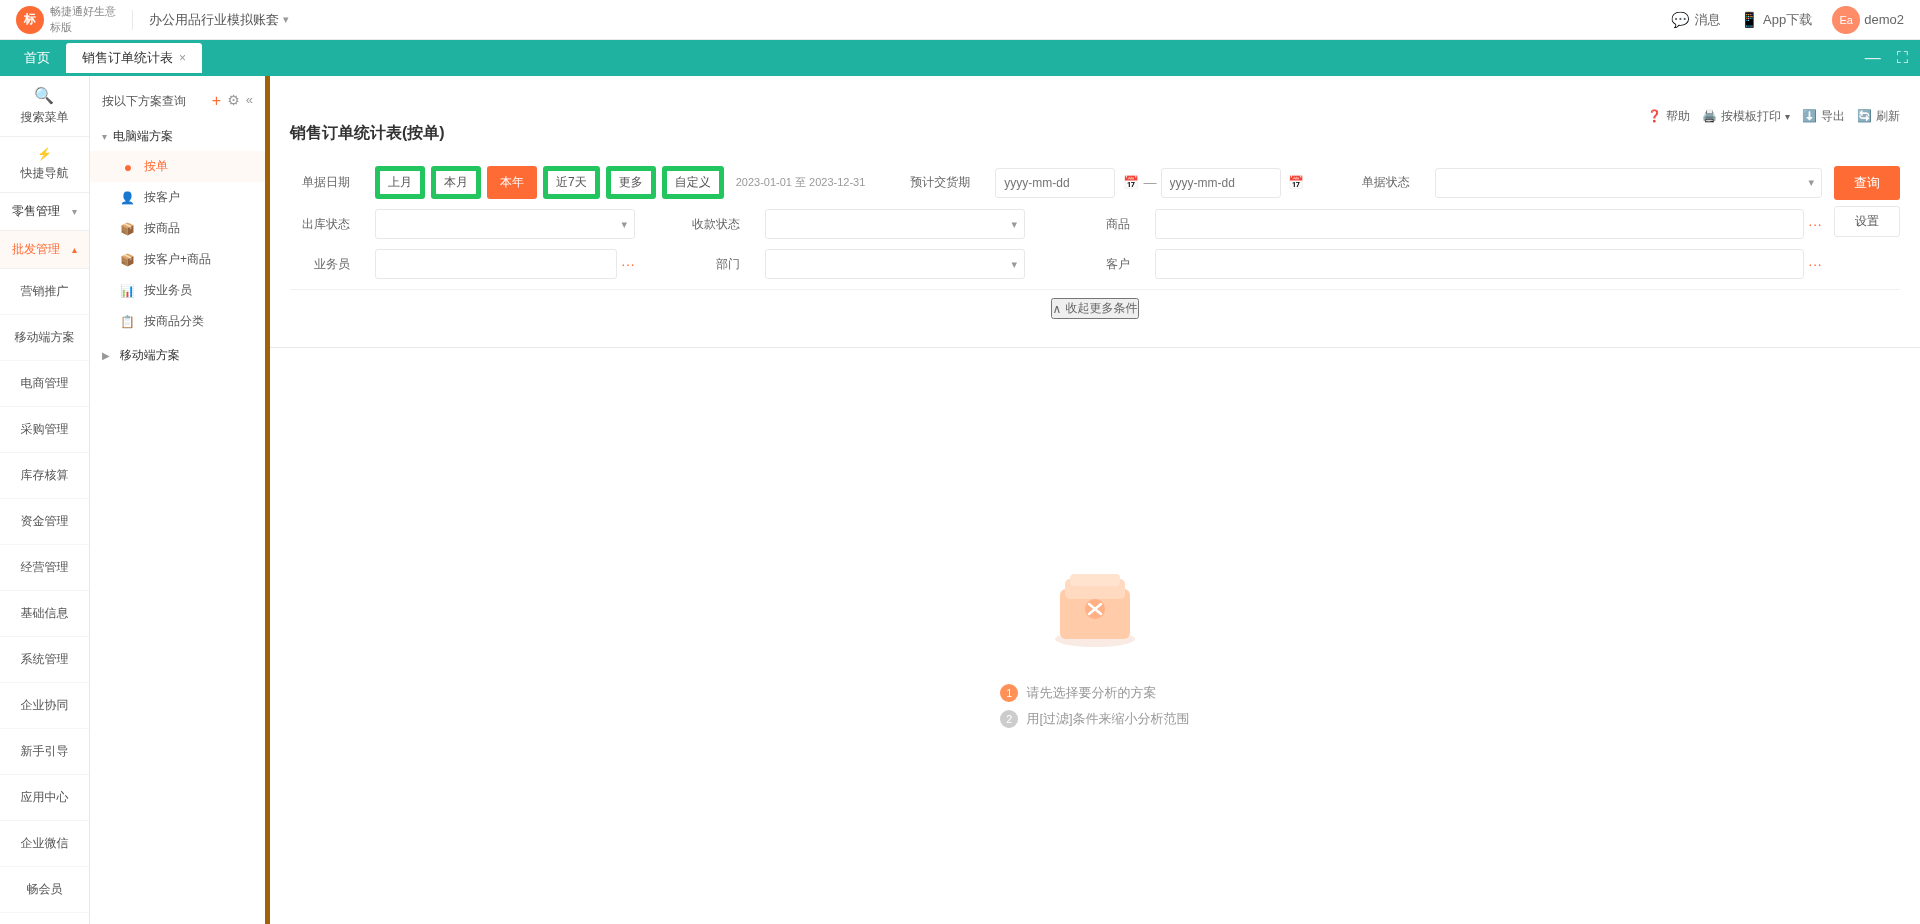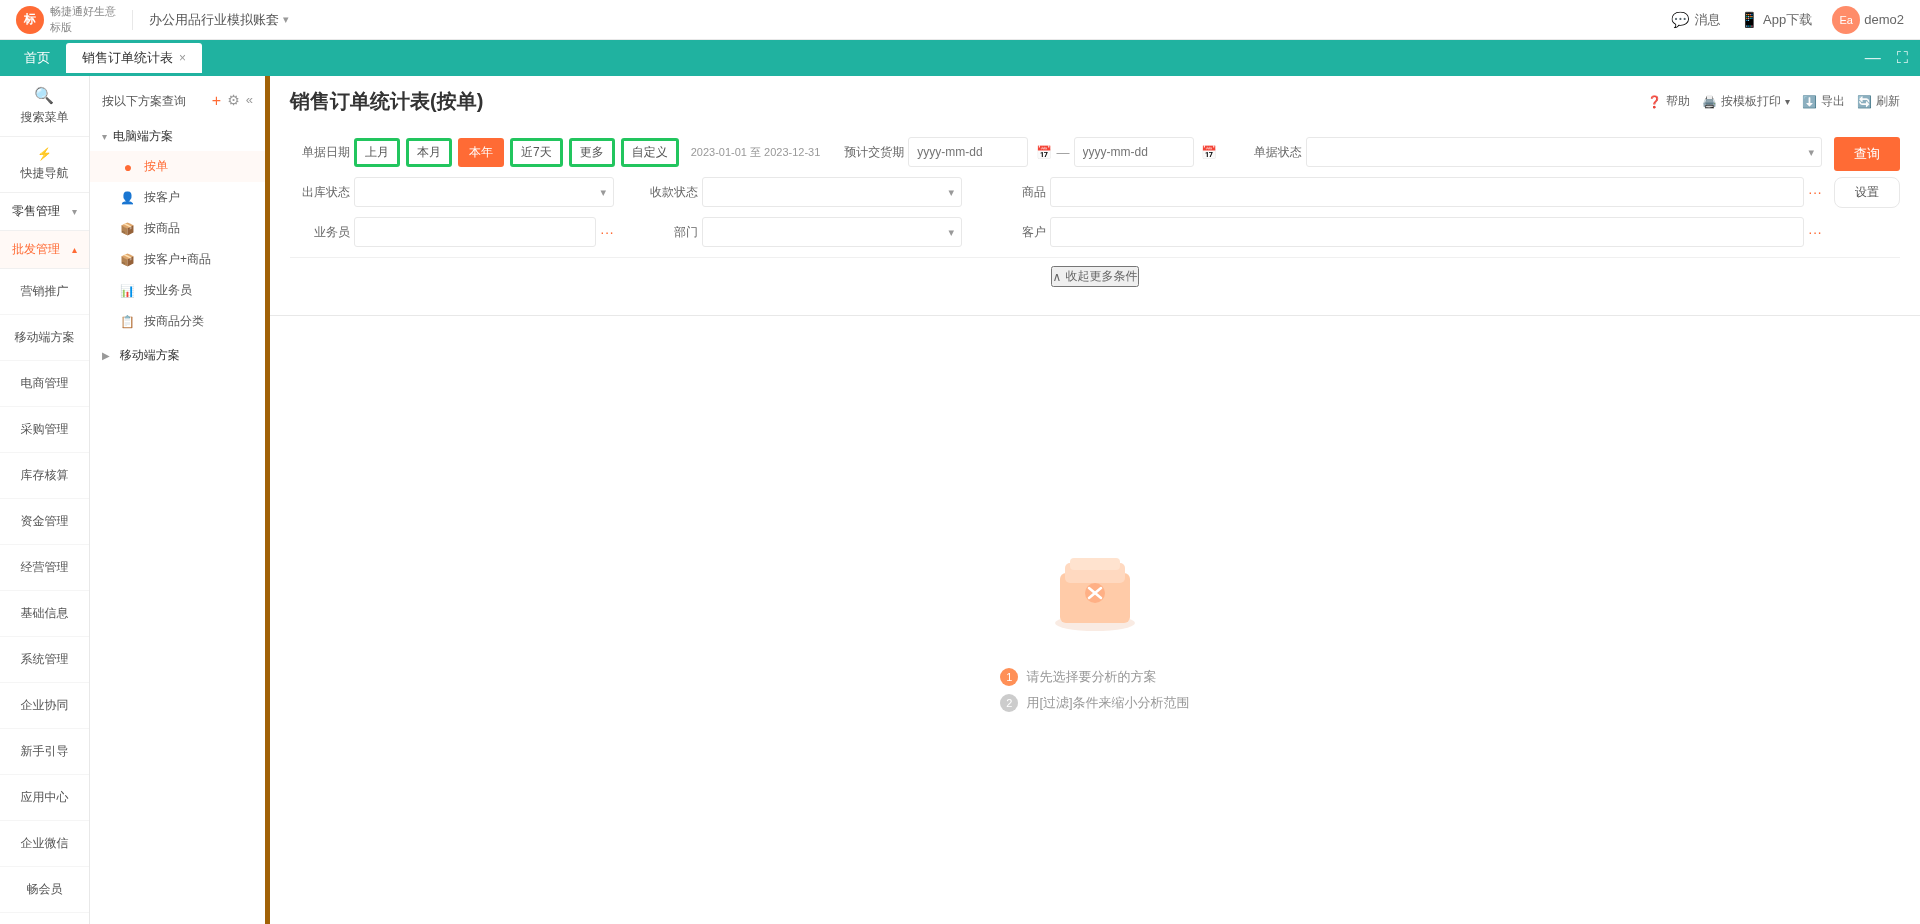--- a/index.html
+++ b/index.html
@@ -51,61 +51,61 @@
     .panel-section-title { padding: 6px 12px; display: flex; align-items: center; gap: 6px; color: #333; font-size: 12px; cursor: pointer; }
     .panel-section-title .arrow { color: #999; font-size: 10px; }
     .panel-item { padding: 7px 12px 7px 30px; display: flex; align-items: center; gap: 8px; color: #555; font-size: 12px; cursor: pointer; }
     .panel-item.active { background: #fff9f6; color: #ff6b35; }
     .panel-item-icon { width: 16px; height: 16px; display: flex; align-items: center; justify-content: center; color: #aaa; font-size: 12px; }
 
     
     .main-content { flex: 1; display: flex; flex-direction: column; overflow: hidden; }
     .content-header { background: #fff; padding: 12px 20px 8px; border-bottom: 1px solid #e8e8e8; flex-shrink: 0; }
     .content-title-row { display: flex; align-items: center; justify-content: space-between; margin-bottom: 10px; }
-    .content-title { font-size: 20px; font-weight: 600; color: #333; }
+    .content-title { font-size: 16px; font-weight: 600; color: #333; margin-top: 35px; }
     .header-actions { display: flex; align-items: center; gap: 12px; color: #666; font-size: 12px; }
     .header-action-btn { display: flex; align-items: center; gap: 4px; cursor: pointer; color: #666; }
 
     
     .filter-area { padding: 12px 0; }
     .filter-label { color: #666; font-size: 12px; white-space: nowrap; min-width: 60px; text-align: right; }
     .filter-date-group { display: flex; align-items: center; gap: 6px; }
-    .date-btn { padding: 3px 8px; border: 3px solid #22c55e; border-radius: 3px; background: #fff; font-size: 12px; cursor: pointer; color: #555; }
+    .date-btn { padding: 3px 8px; border: 5px solid #22c55e; border-radius: 3px; background: #fff; font-size: 12px; cursor: pointer; color: #555; }
     .date-btn.active { background: #ff6b35; color: white; border-color: #ff6b35; }
     .date-range-text { font-size: 11px; color: #999; margin-left: 6px; }
     .filter-input { height: 30px; border: 1px solid #e8e8e8; border-radius: 3px; background: #fff; padding: 0 8px; font-size: 12px; color: #333; outline: none; }
     .filter-select { height: 30px; border: 1px solid #e8e8e8; border-radius: 3px; background: #fff; padding: 0 28px 0 8px; font-size: 12px; color: #333; outline: none; appearance: none; cursor: pointer; min-width: 120px; position: relative; }
     .filter-select-wrap { position: relative; display: inline-flex; align-items: center; }
     .filter-select-wrap::after { content: '▾'; position: absolute; right: 8px; color: #999; pointer-events: none; font-size: 11px; }
     .filter-date-input { height: 30px; border: 1px solid #e8e8e8; border-radius: 3px; background: #fff; padding: 0 8px; font-size: 12px; color: #ccc; outline: none; min-width: 120px; }
     .date-separator { color: #999; }
     .cal-icon { color: #ff6b35; cursor: pointer; margin-left: 4px; }
     .dots-btn { color: #ff6b35; cursor: pointer; font-size: 14px; margin-left: 4px; }
 
     
     .action-btns { display: flex; flex-direction: column; gap: 6px; flex-shrink: 0; }
     .btn-query { background: #ff6b35; color: white; border: none; border-radius: 3px; padding: 8px 20px; font-size: 13px; cursor: pointer; white-space: nowrap; }
-    .btn-settings { background: #fff; color: #555; border: 1px solid #e8e8e8; border-radius: 8px; padding: 6px 16px; font-size: 12px; cursor: pointer; }
+    .btn-settings { background: #fff; color: #555; border: 1px solid #e8e8e8; border-radius: 3px; padding: 6px 16px; font-size: 12px; cursor: pointer; }
 
     
     .collapse-row { display: flex; justify-content: center; padding: 8px 0; border-top: 1px solid #f0f0f0; }
     .collapse-btn { color: #666; font-size: 12px; cursor: pointer; display: flex; align-items: center; gap: 4px; }
 
     
     .empty-state { flex: 1; display: flex; flex-direction: column; align-items: center; justify-content: center; background: #fff; margin: 0; padding: 40px; }
     .empty-img { width: 120px; height: 120px; margin-bottom: 20px; position: relative; }
     .empty-hints { display: flex; flex-direction: column; gap: 8px; }
     .empty-hint { display: flex; align-items: center; gap: 8px; color: #999; font-size: 13px; }
     .hint-num { width: 18px; height: 18px; border-radius: 50%; display: flex; align-items: center; justify-content: center; font-size: 11px; color: white; flex-shrink: 0; }
     .hint-num.n1 { background: #ff9057; }
     .hint-num.n2 { background: #ccc; }
 
     .filter-row-wrapper { display: flex; align-items: flex-start; justify-content: space-between; gap: 12px; }
     .filter-rows-group { flex: 1; }
-    .filter-section { display: flex; align-items: center; gap: 4px; margin-bottom: 10px; flex-wrap: nowrap; }
+    .filter-section { display: flex; align-items: center; gap: 25px; margin-bottom: 10px; flex-wrap: nowrap; }
   </style>
 </head>
 <body>
 
 <div class="top-bar">
   <div class="top-bar-left">
     <div class="logo-area">
       <div class="logo-icon">
         <span>标</span>
       </div>

